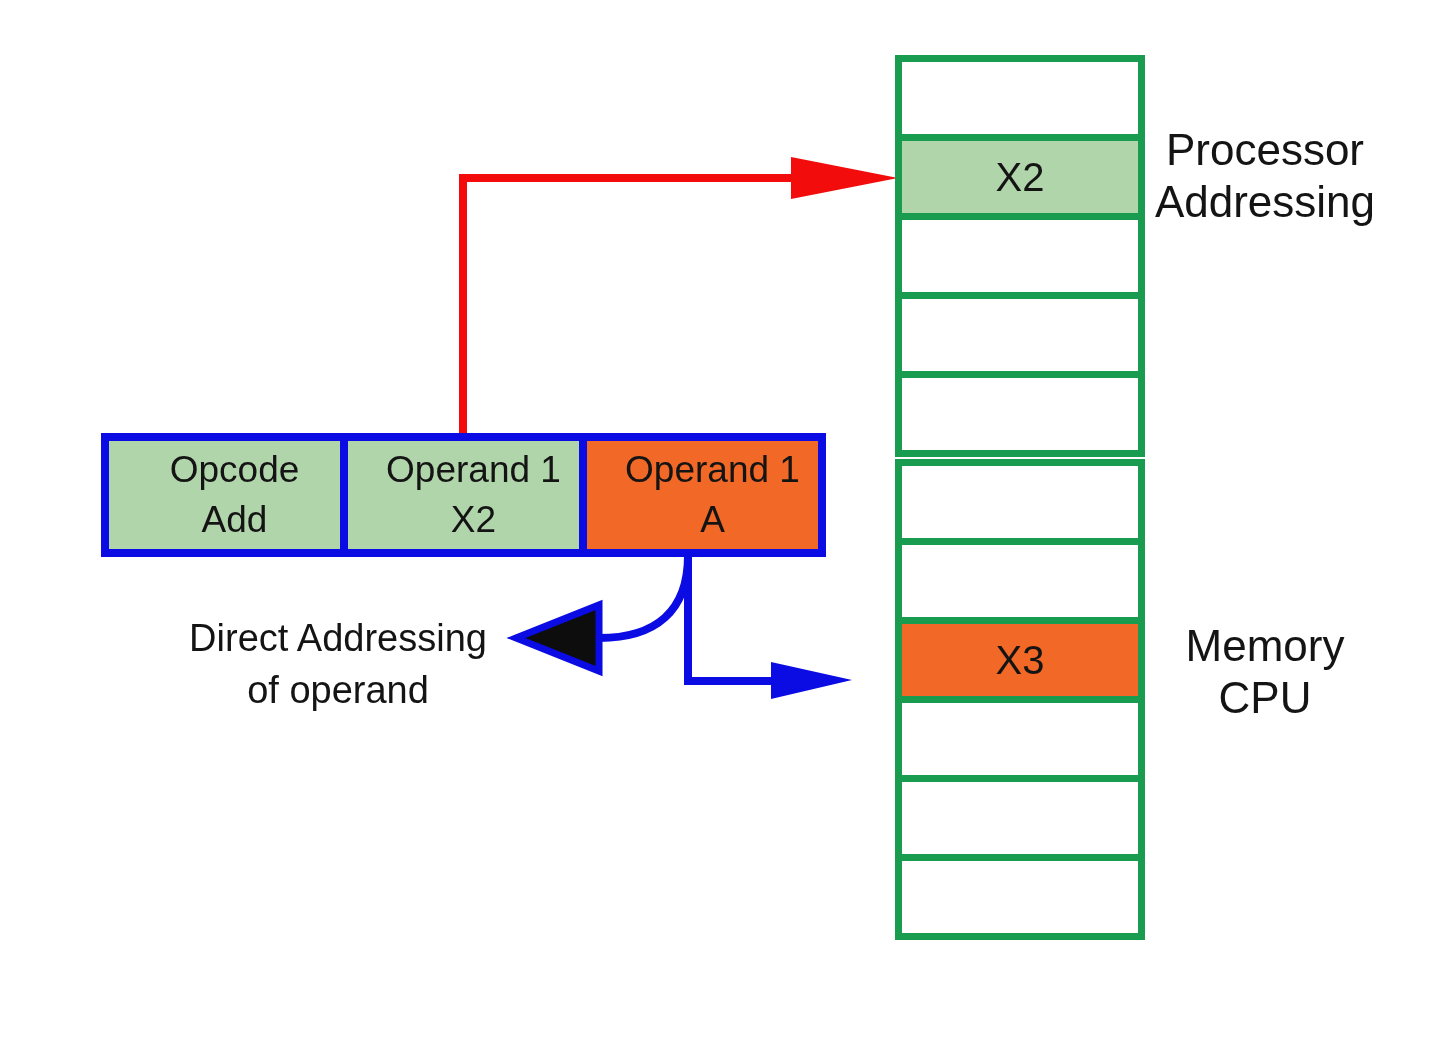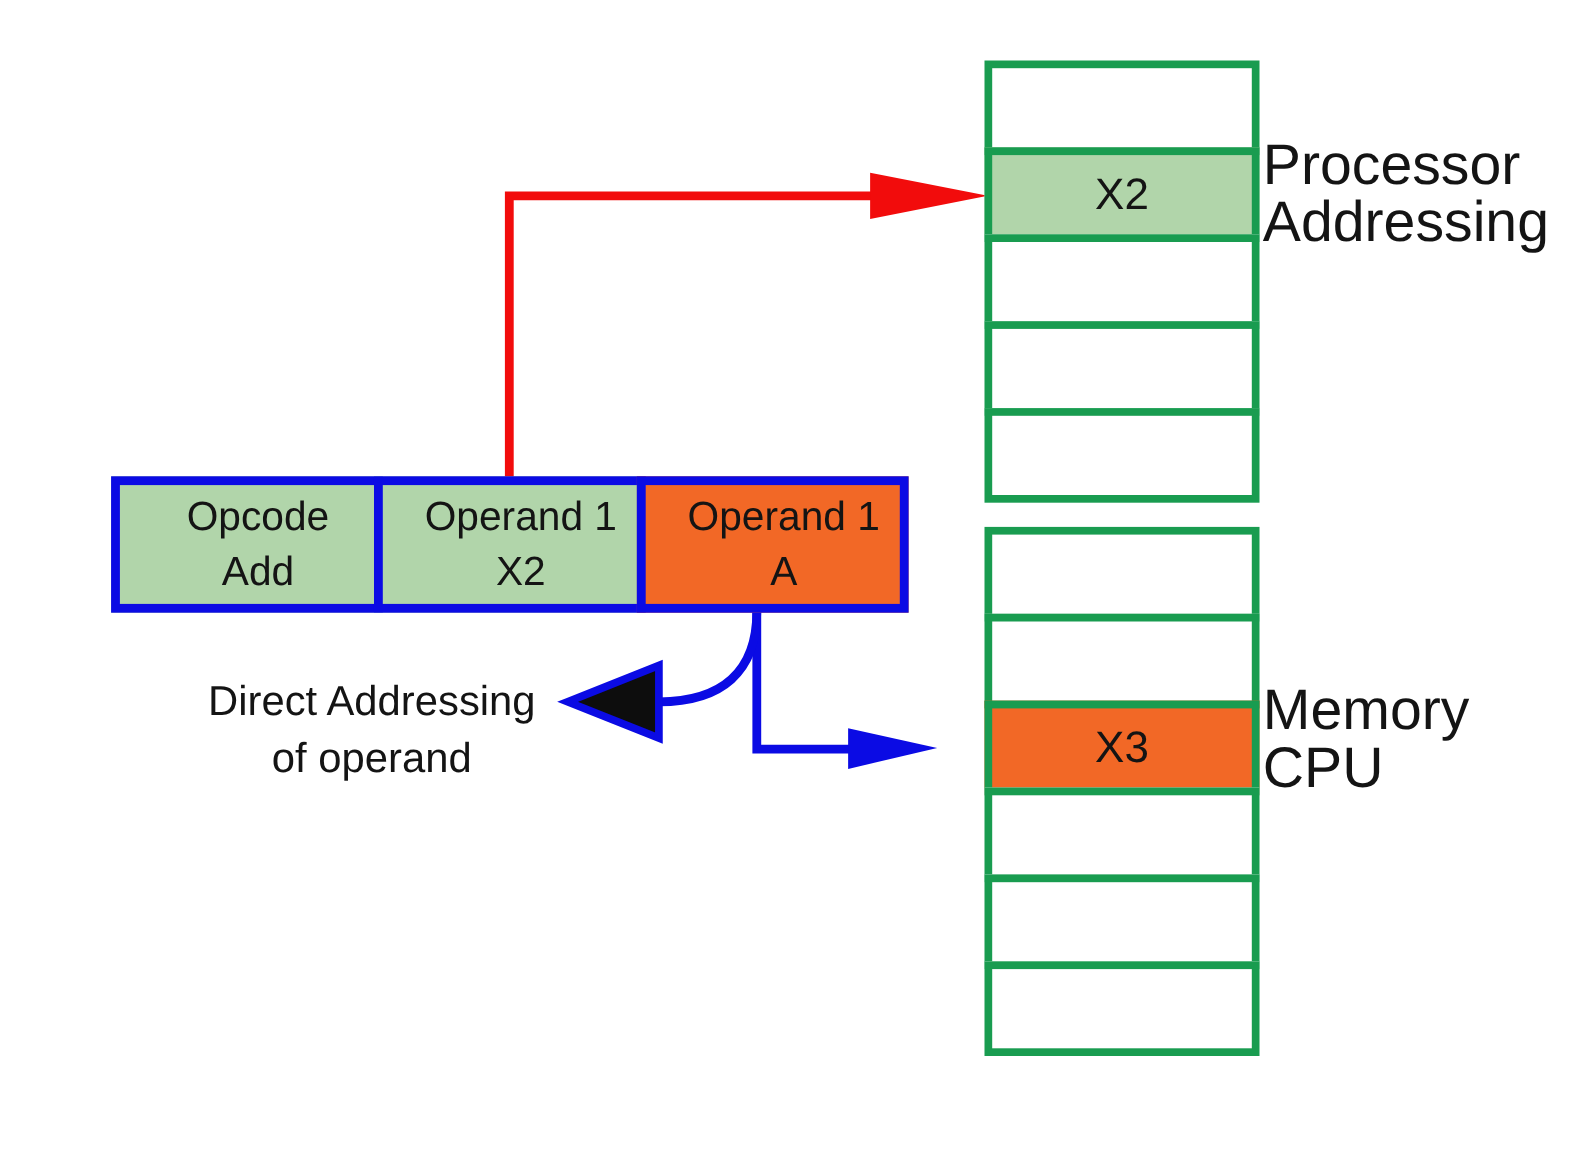--- a/index.html
+++ b/index.html
@@ -42,42 +42,42 @@
     line-height: 50px;
     white-space: nowrap;
     padding-left: 20px;
   }
   .instr .cell + .cell { margin-left: -8px; align-items: center; }
   .fill-green { background: #b1d5aa; }
   .fill-orange { background: #f26826; }
   
   .vtable { position: absolute; left: 895px; }
   .vtable.registers { top: 55px; }
-  .vtable.memory { top: 479px; }
+  .vtable.memory { top: 459px; }
   .vtable .trow {
     box-sizing: border-box;
     width: 250px;
     height: 86px;
     border: 7px solid #199c50;
     background: #ffffff;
     display: flex;
     align-items: center;
     justify-content: center;
     font-size: 40px;
     text-align: center;
   }
   .vtable .trow + .trow { margin-top: -7px; }
   .vtable .trow.hl-green { background: #b1d5aa; }
   .vtable .trow.hl-orange { background: #f26826; }
   
   .side-label {
     position: absolute;
     width: 234px;
-    text-align: left;
-    font-size: 52px;
+    text-align: center;
+    font-size: 44px;
     line-height: 52px;
     white-space: nowrap;
   }
   .side-label.processor { left: 1148px; top: 124px; }
   .side-label.cpu { left: 1148px; top: 620px; }
   .annotation {
     position: absolute;
     left: 138px; top: 612px;
     width: 400px;
     text-align: center;

